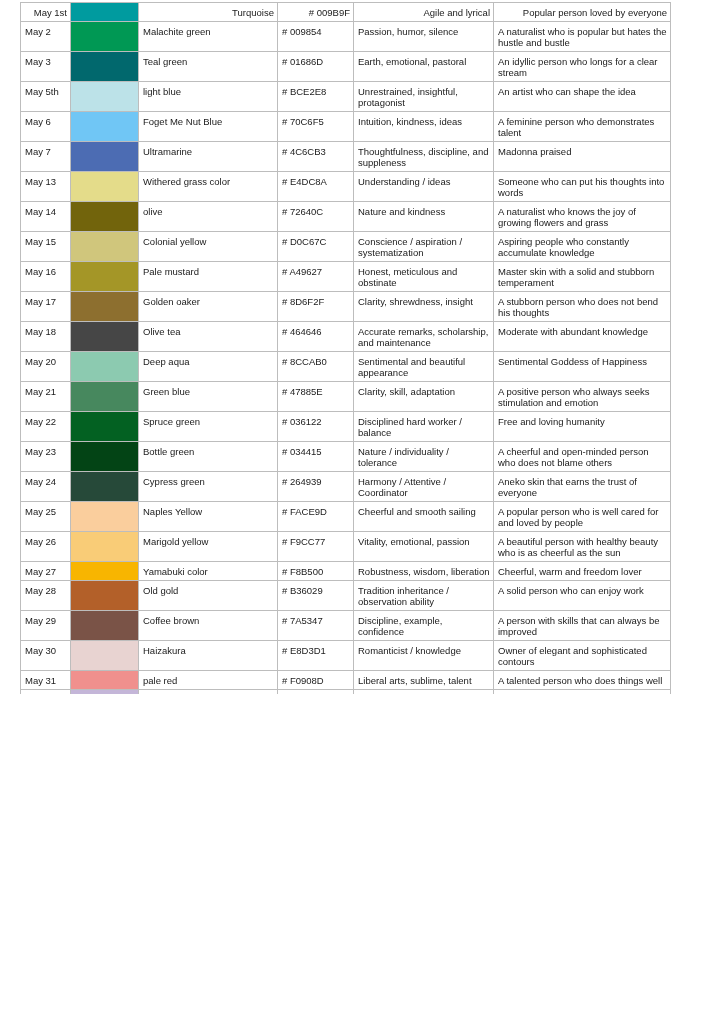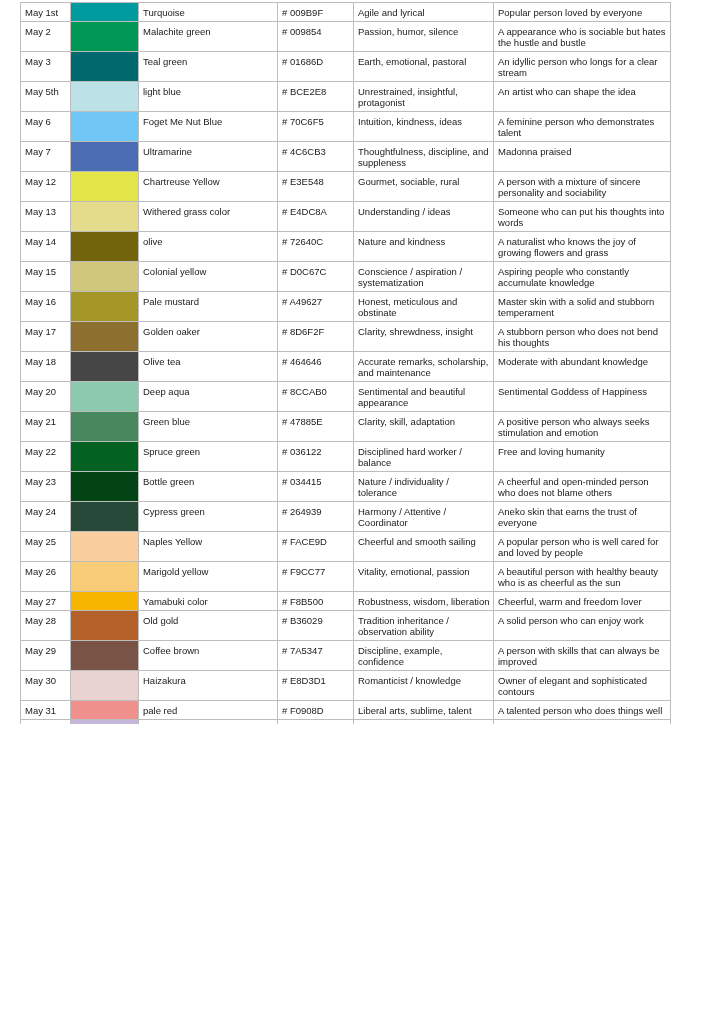--- a/index.html
+++ b/index.html
@@ -30,21 +30,21 @@
     line-height: 11px;
     color: #1a1a1a;
     vertical-align: top;
     padding: 4px 3px 3px 4px;
     border-right: 1px solid #bdbdbd;
     border-bottom: 1px solid #bdbdbd;
     overflow: hidden;
     word-wrap: break-word;
   }
   td:first-child { border-left: 1px solid #bdbdbd; }
-  tbody tr:first-child td { border-top: 1px solid #bdbdbd; }
+  tbody tr:first-child td { border-top: 1px solid #bdbdbd; text-align: right; }
   td.c-swatch { padding: 0; }
   tfoot td {
     height: 4px;
     padding: 0;
     border-bottom: none;
     line-height: 0;
     font-size: 0;
   }
   .col-date    { width: 51px;  }
   .col-swatch  { width: 68px;  }
@@ -75,21 +75,21 @@
     <td class="c-keys">Agile and lyrical</td>
     <td class="c-desc">Popular person loved by everyone</td>
   </tr>
 
   <tr>
     <td class="c-date">May 2</td>
     <td class="c-swatch" style="background: rgb(0, 152, 84);"></td>
     <td class="c-name">Malachite green</td>
     <td class="c-hex"># 009854</td>
     <td class="c-keys">Passion, humor, silence</td>
-    <td class="c-desc">A appearance who is sociable but hates the hustle and bustle</td>
+    <td class="c-desc">A naturalist who is popular but hates the hustle and bustle</td>
   </tr>
 
   <tr>
     <td class="c-date">May 3</td>
     <td class="c-swatch" style="background: rgb(1, 104, 109);"></td>
     <td class="c-name">Teal green</td>
     <td class="c-hex"># 01686D</td>
     <td class="c-keys">Earth, emotional, pastoral</td>
     <td class="c-desc">An idyllic person who longs for a clear stream</td>
   </tr>
@@ -119,28 +119,20 @@
     <td class="c-name">Ultramarine</td>
     <td class="c-hex"># 4C6CB3</td>
     <td class="c-keys">Thoughtfulness, discipline, and suppleness</td>
     <td class="c-desc">Madonna praised</td>
   </tr>
 
 
 
 
 
-  <tr>
-    <td class="c-date">May 12</td>
-    <td class="c-swatch" style="background: rgb(227, 229, 72);"></td>
-    <td class="c-name">Chartreuse Yellow</td>
-    <td class="c-hex"># E3E548</td>
-    <td class="c-keys">Gourmet, sociable, rural</td>
-    <td class="c-desc">A person with a mixture of sincere personality and sociability</td>
-  </tr>
 
   <tr>
     <td class="c-date">May 13</td>
     <td class="c-swatch" style="background: rgb(228, 220, 138);"></td>
     <td class="c-name">Withered grass color</td>
     <td class="c-hex"># E4DC8A</td>
     <td class="c-keys">Understanding / ideas</td>
     <td class="c-desc">Someone who can put his thoughts into words</td>
   </tr>
 

